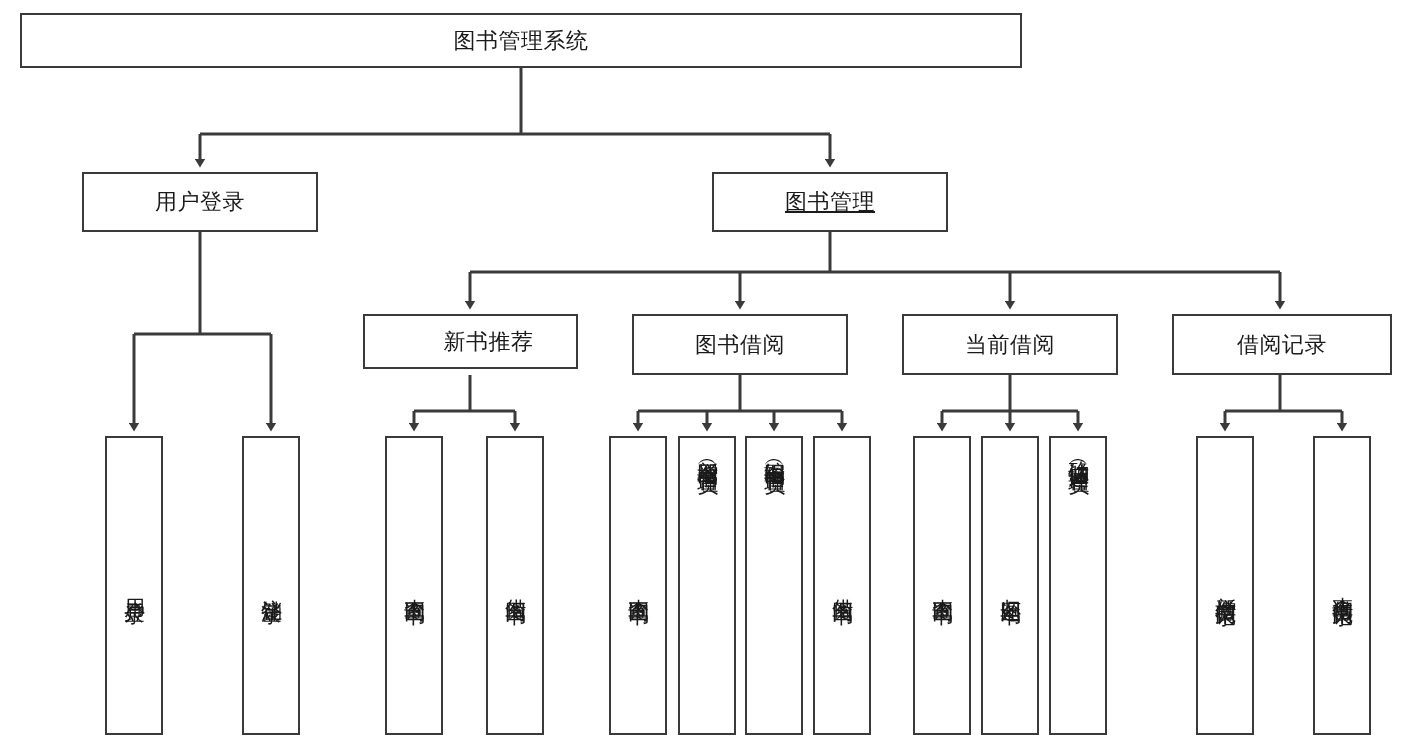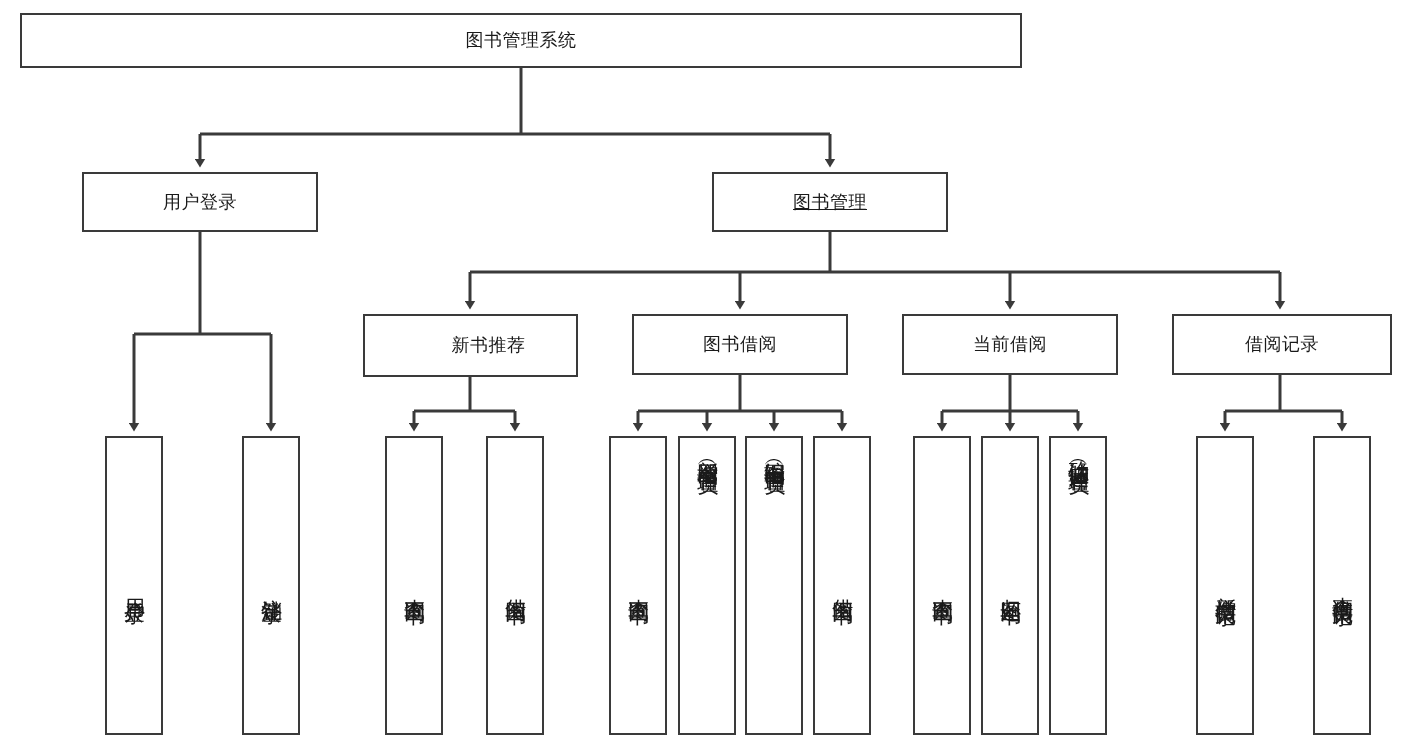--- a/index.html
+++ b/index.html
@@ -31,21 +31,21 @@
     box-sizing: border-box;
     background: #ffffff;
     border: 2.5px solid #3a3a3a;
     display: flex;
     align-items: center;
     justify-content: center;
     color: #1a1a1a;
     z-index: 2;
   }
   .node .label {
-    font-size: 18px;
+    font-size: 22px;
     line-height: 1.15;
     letter-spacing: 0.5px;
     white-space: nowrap;
     color: #1a1a1a;
   }
   
   .node.vertical {
     align-items: flex-start;
     justify-content: center;
     padding-top: 0;
@@ -137,21 +137,21 @@
   </div>
 
   <div class="node" style="left:82px; top:172px; width:236px; height:60px;">
     <span class="label">用户登录</span>
   </div>
 
   <div class="node" style="left:712px; top:172px; width:236px; height:60px;text-decoration:underline;">
     <span class="label">图书管理</span>
   </div>
 
-  <div class="node" style="left:363px; top:314px; width:215px; height:63px;padding-left:36px;">
+  <div class="node" style="left:363px; top:314px; width:215px; height:55px;padding-left:36px;">
     <span class="label">新书推荐</span>
   </div>
 
   <div class="node" style="left:632px; top:314px; width:216px; height:61px;">
     <span class="label">图书借阅</span>
   </div>
 
   <div class="node" style="left:902px; top:314px; width:216px; height:61px;">
     <span class="label">当前借阅</span>
   </div>

